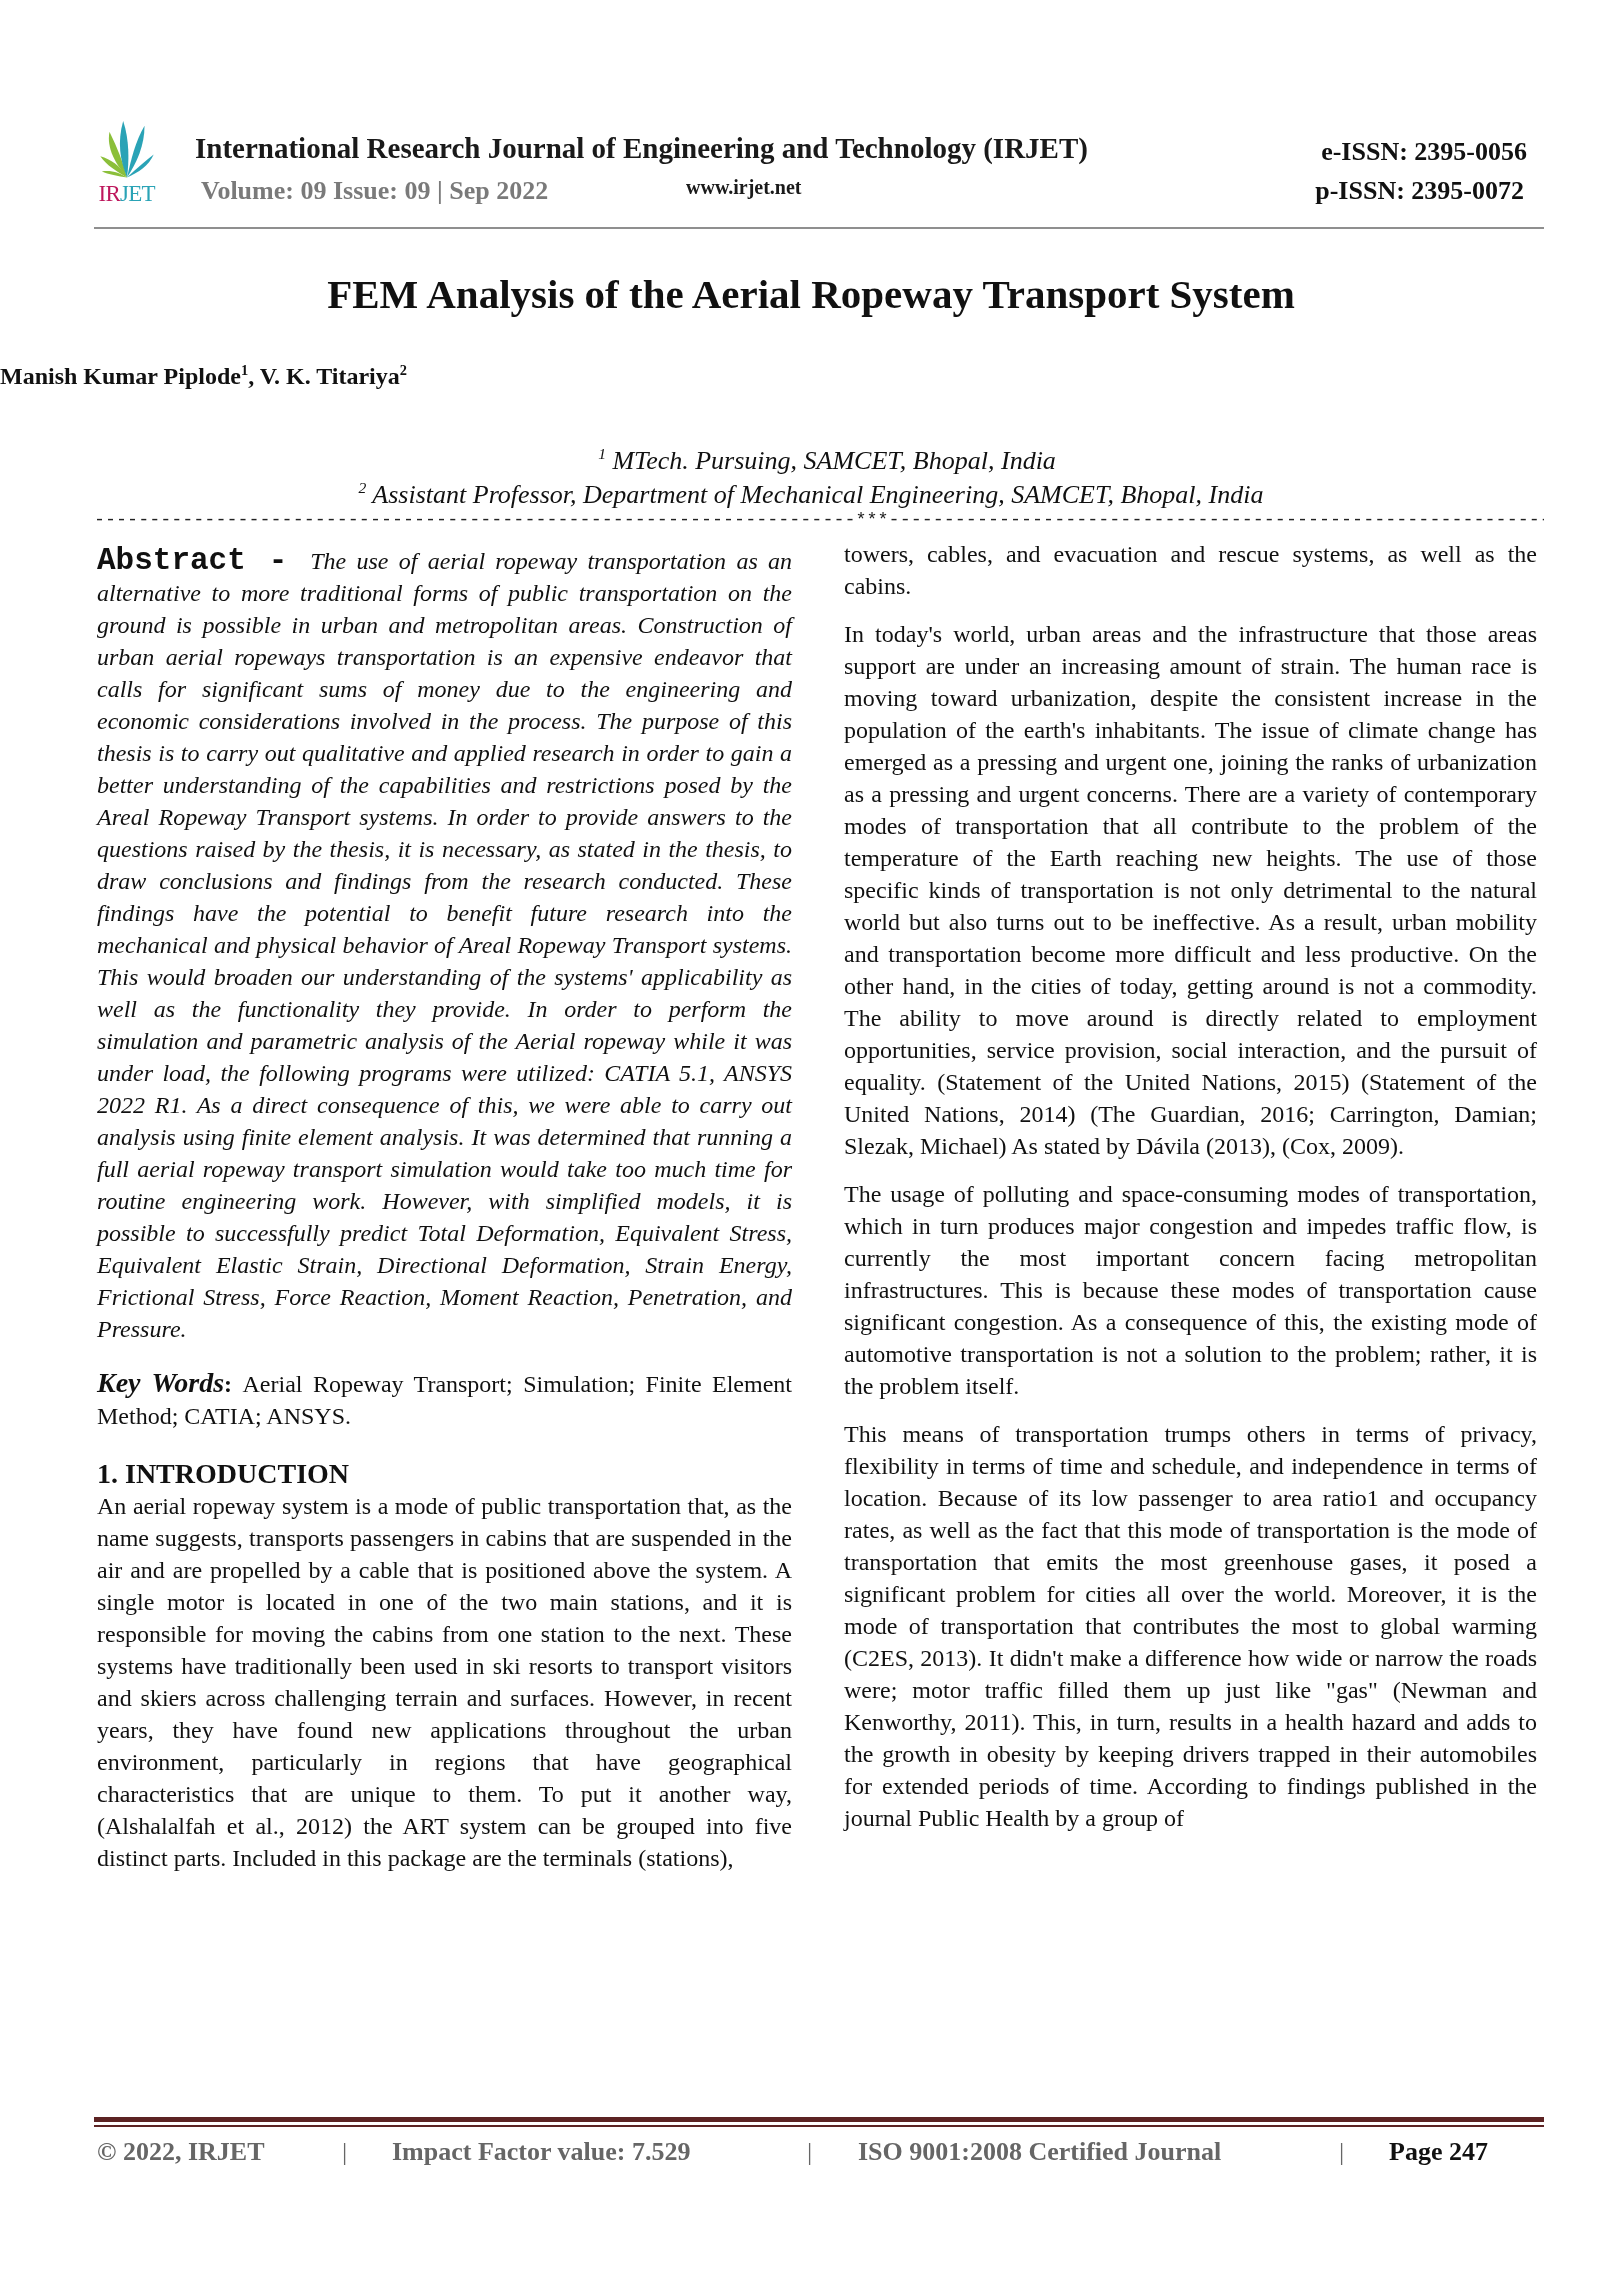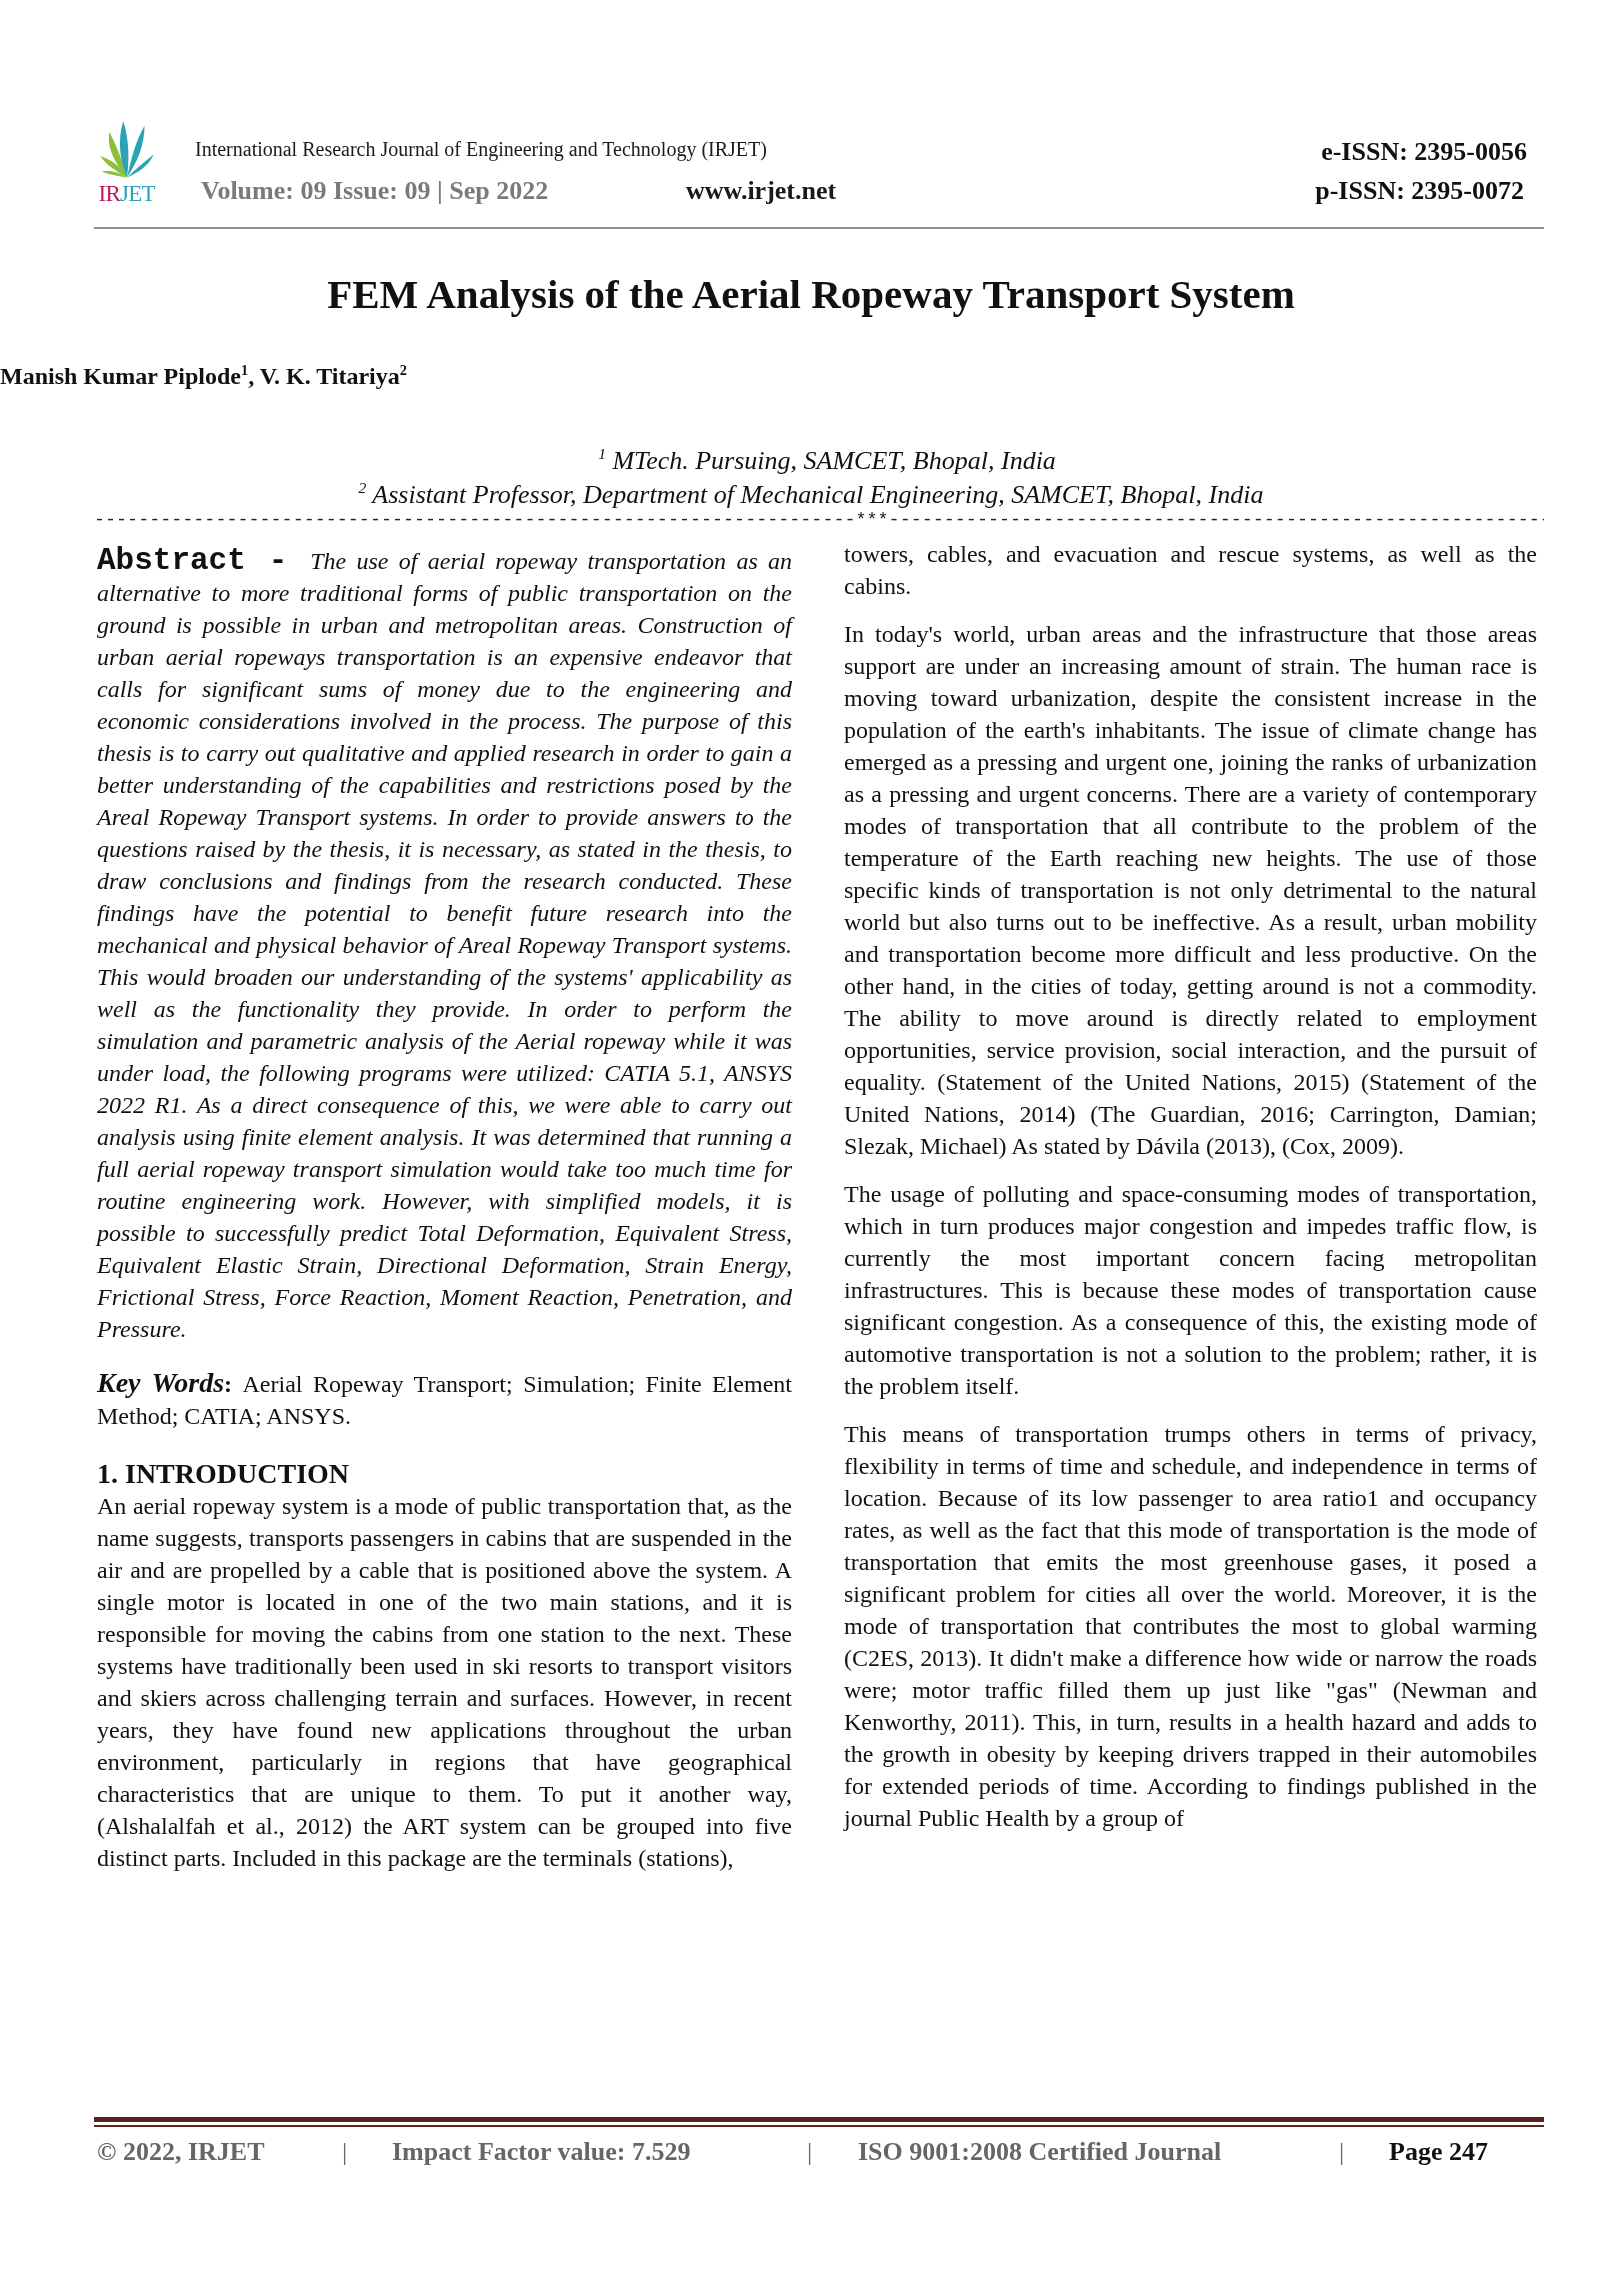--- a/index.html
+++ b/index.html
@@ -18,32 +18,32 @@
     .logo { position: absolute; left: 0; top: 0; width: 92px; height: 98px; }
     .logo svg { width: 54px; height: 61px; position: absolute; left: 6.1px; top: 3.1px; }
     .logo-text {
       position: absolute; left: 4.6px; top: 66px;
       font-family: "Liberation Serif", serif; font-size: 23px; letter-spacing: -0.8px;
       color: #2aa3b6;
     }
     .logo-text .ir { color: #be185d; }
     .journal-title {
       position: absolute; left: 101px; top: 17px;
-      font-family: "Liberation Serif", serif; font-weight: normal;
-      font-size: 20px; color: #1a1a1a; white-space: nowrap; margin-top: 6px;
+      font-family: "Liberation Serif", serif; font-weight: bold;
+      font-size: 29px; color: #1a1a1a; white-space: nowrap;
     }
     .volume {
       position: absolute; left: 107px; top: 61px;
       font-family: "Liberation Serif", serif; font-weight: bold;
       font-size: 26px; color: #7a7a7a; white-space: nowrap;
     }
     .website {
       position: absolute; left: 592px; top: 61px;
       font-family: "Liberation Serif", serif; font-weight: bold;
-      font-size: 26px; color: #1a1a1a; white-space: nowrap;
+      font-size: 20px; color: #1a1a1a; white-space: nowrap;
     }
     .eissn {
       position: absolute; right: 17px; top: 21.5px;
       font-family: "Liberation Serif", serif; font-weight: bold;
       font-size: 26px; white-space: nowrap;
     }
     .pissn {
       position: absolute; right: 20px; top: 61px;
       font-family: "Liberation Serif", serif; font-weight: bold;
       font-size: 26px; white-space: nowrap;

